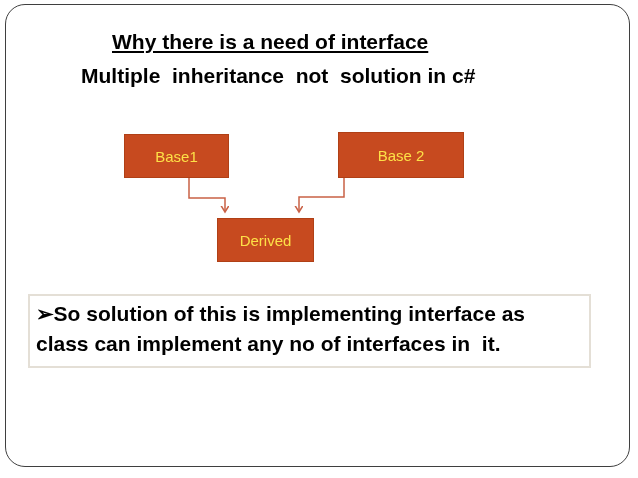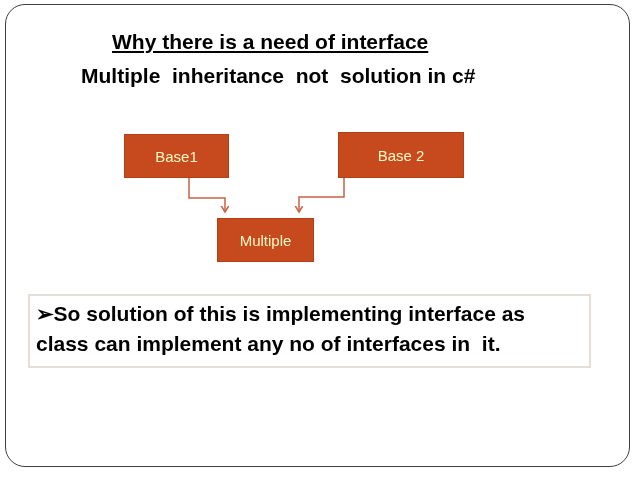--- a/index.html
+++ b/index.html
@@ -46,21 +46,21 @@
     white-space: pre;
   }
   .shape-box {
     position: absolute;
     background: var(--box-fill, #C74A1F);
     border: 1px solid var(--box-border, #B04016);
     box-sizing: border-box;
     display: flex;
     align-items: center;
     justify-content: center;
-    color: #fef9c3;
+    color: #fde047;
     font-size: 15px;
   }
   .box-base1   { left: 124px; top: 134px; width: 105px; height: 44px; }
   .box-base2   { left: 338px; top: 132px; width: 126px; height: 46px; }
   .box-derived { left: 217px; top: 218px; width:  97px; height: 44px; }
   .connector-layer {
     position: absolute;
     left: 0; top: 0;
     width: 638px;
     height: 478px;
@@ -115,20 +115,20 @@
 
   <div class="shape-box box-base1">
     <span>Base1</span>
   </div>
 
   <div class="shape-box box-base2">
     <span>Base 2</span>
   </div>
 
   <div class="shape-box box-derived">
-    <span>Multiple</span>
+    <span>Derived</span>
   </div>
 
   <div class="note-box">
     <div class="note-text">➢So solution of this is implementing interface as
 class can implement any no of interfaces in  it.</div>
   </div>
 </div>
 
 </body></html>

